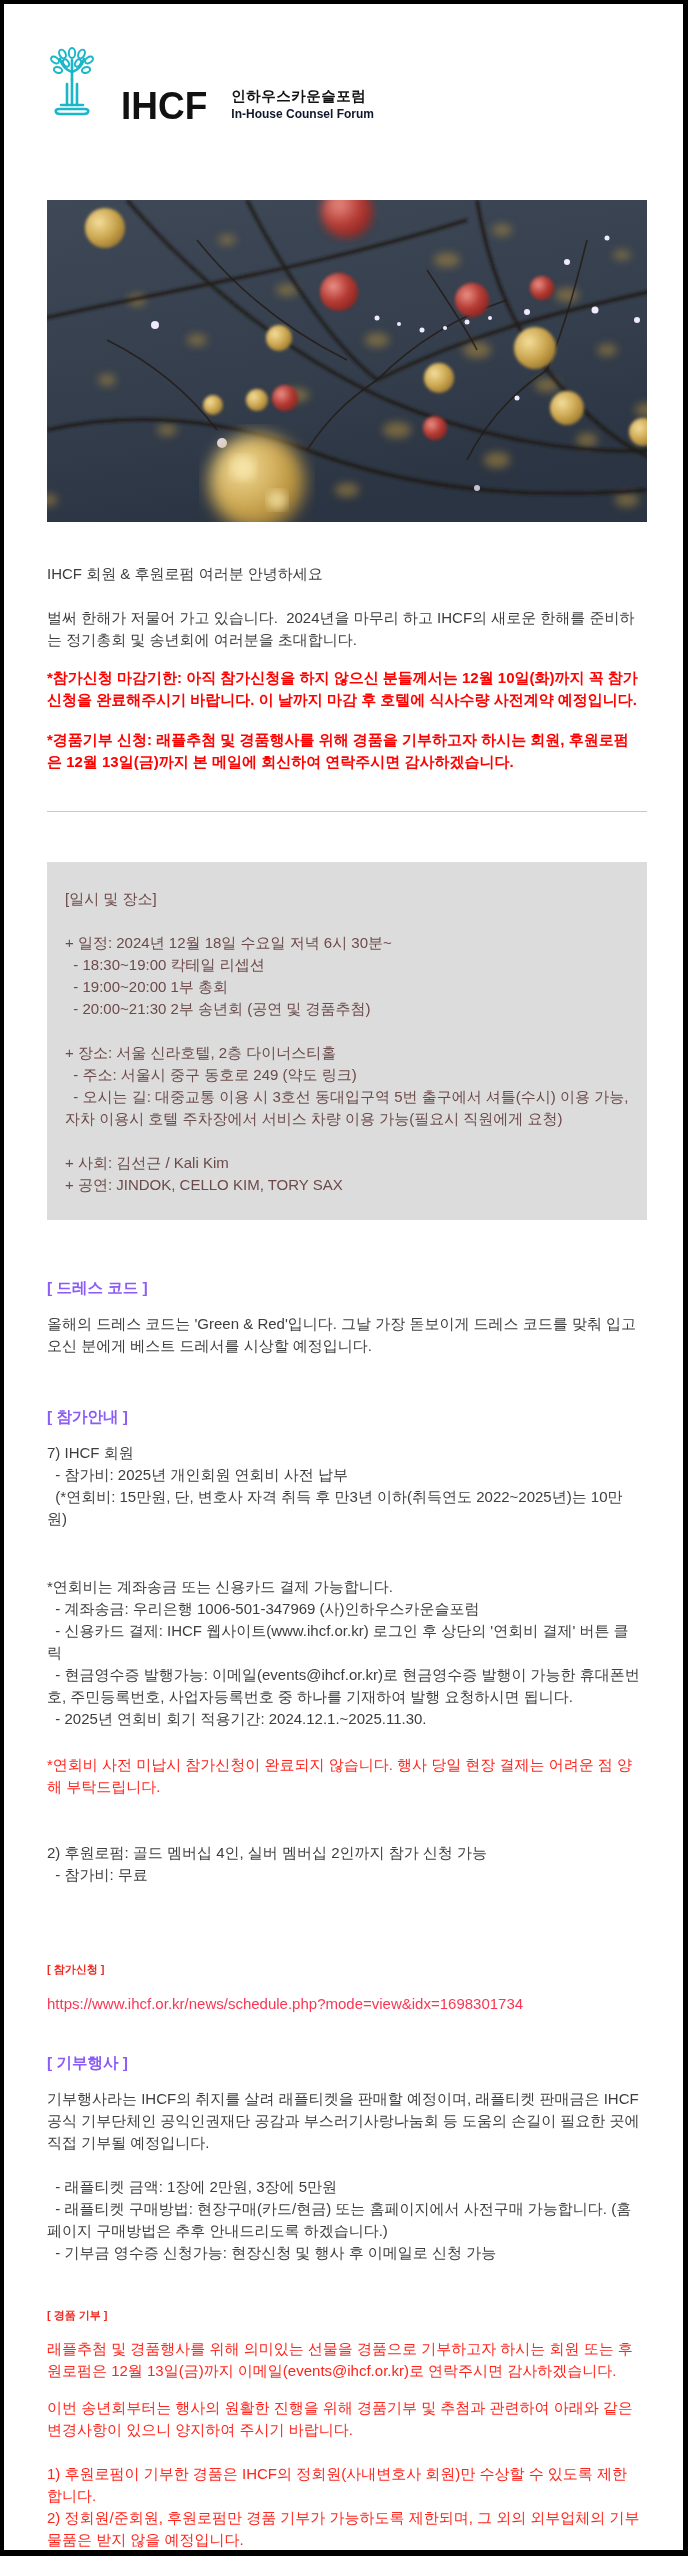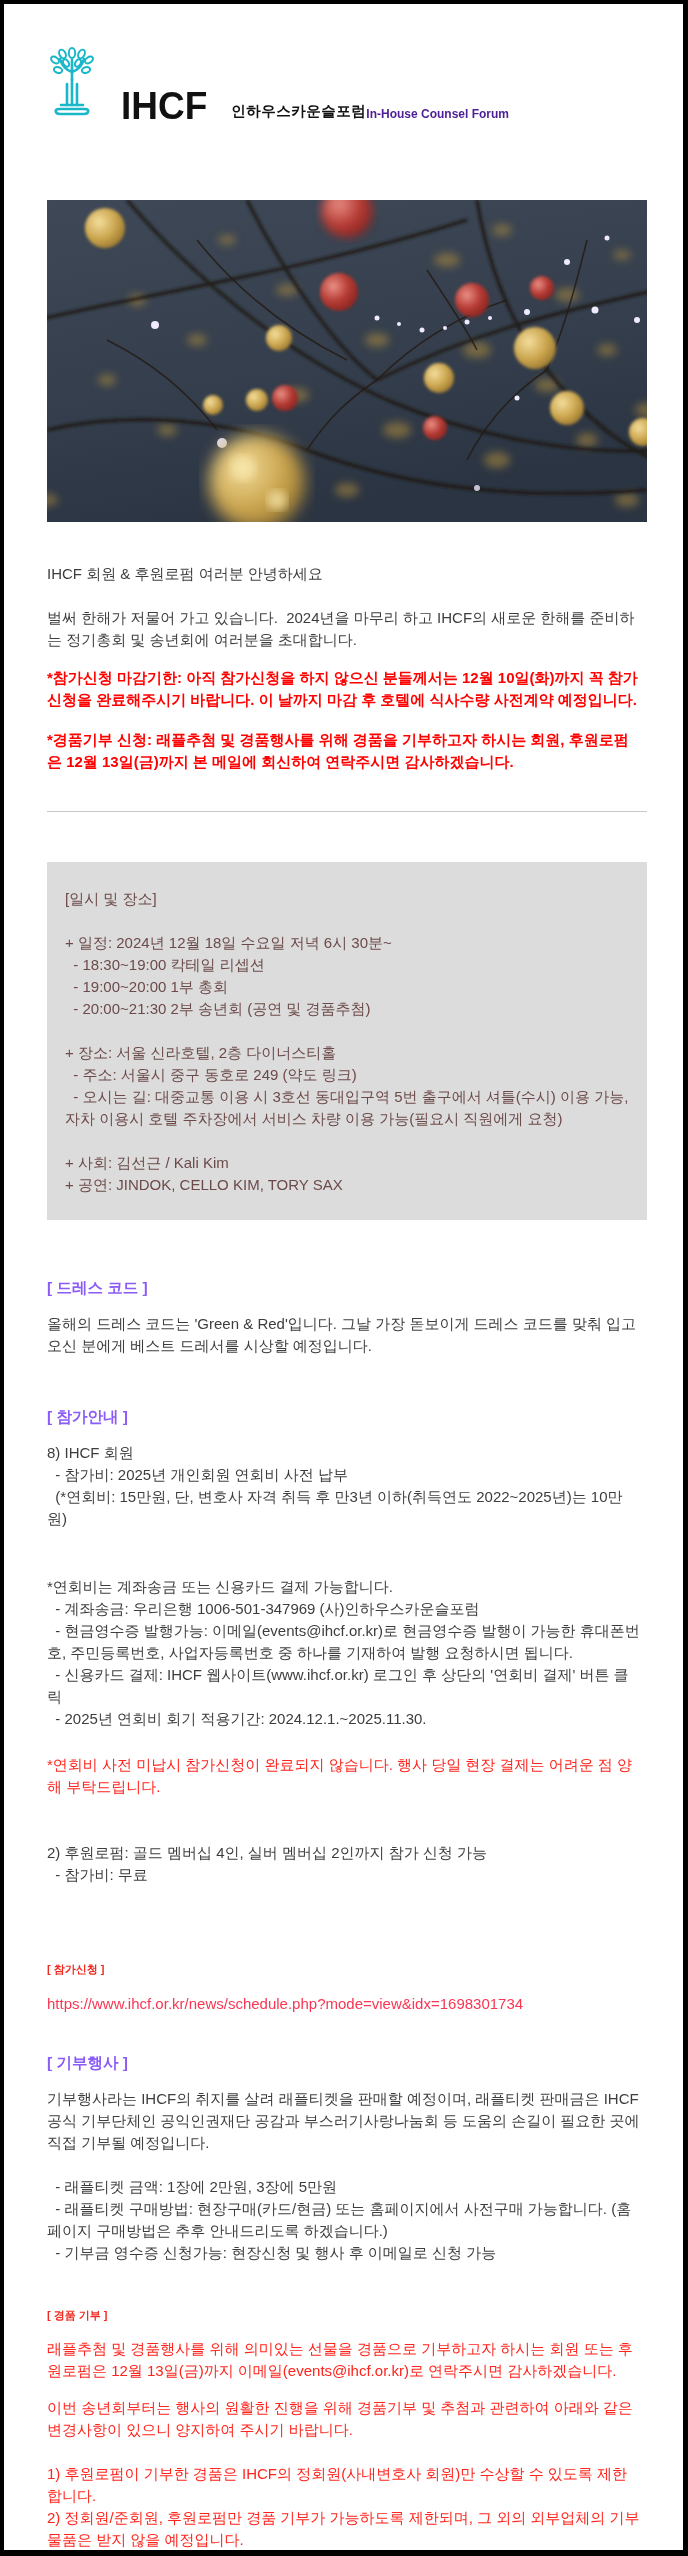--- a/index.html
+++ b/index.html
@@ -31,23 +31,23 @@
     height: 72px;
   }
   .logo-acronym {
     font-size: 37px;
     font-weight: 900;
     letter-spacing: 0px;
     color: #111;
     line-height: 0.9;
     transform: scaleY(1.05);
   }
-  .logo-names { display: flex; justify-content: flex-end; padding-bottom: 1px; align-items: flex-end; }
+  .logo-names { display: flex; flex-direction: column; justify-content: flex-end; padding-bottom: 1px; }
   .logo-kr { font-size: 14.5px; font-weight: 700; color: #111; letter-spacing: 0.5px; }
-  .logo-en { font-size: 12px; font-weight: 700; color: #4c1d95; margin-top: 1px; }
+  .logo-en { font-size: 12px; font-weight: 700; color: #0f172a; margin-top: 1px; }
   
   .hero {
     margin-top: 78px;
     width: 600px;
     height: 322px;
     overflow: hidden;
     background: #39424f;
   }
   
   .txt {
@@ -289,29 +289,29 @@
     </section>
 
     <section>
       <div class="sec-title dress-title">[ 드레스 코드 ]</div>
       <div class="txt dress-body">올해의 드레스 코드는 'Green &amp; Red'입니다. 그날 가장 돋보이게 드레스 코드를 맞춰 입고 오신 분에게 베스트 드레서를 시상할 예정입니다.</div>
     </section>
 
     <section>
       <div class="sec-title part-title">[ 참가안내 ]</div>
       <div class="part-member">
-        <div class="txt">8) IHCF 회원</div>
+        <div class="txt">7) IHCF 회원</div>
         <div class="txt">  - 참가비: 2025년 개인회원 연회비 사전 납부</div>
         <div class="txt">  (*연회비: 15만원, 단, 변호사 자격 취득 후 만3년 이하(취득연도 2022~2025년)는 10만원)</div>
       </div>
       <div class="part-fee">
         <div class="txt">*연회비는 계좌송금 또는 신용카드 결제 가능합니다.</div>
         <div class="txt">  - 계좌송금: 우리은행 1006-501-347969 (사)인하우스카운슬포럼</div>
+        <div class="txt">  - 신용카드 결제: IHCF 웹사이트(www.ihcf.or.kr) 로그인 후 상단의 '연회비 결제' 버튼 클릭</div>
         <div class="txt">  - 현금영수증 발행가능: 이메일(events@ihcf.or.kr)로 현금영수증 발행이 가능한 휴대폰번호, 주민등록번호, 사업자등록번호 중 하나를 기재하여 발행 요청하시면 됩니다.</div>
-        <div class="txt">  - 신용카드 결제: IHCF 웹사이트(www.ihcf.or.kr) 로그인 후 상단의 '연회비 결제' 버튼 클릭</div>
         <div class="txt">  - 2025년 연회비 회기 적용기간: 2024.12.1.~2025.11.30.</div>
       </div>
       <div class="txt red-note part-warning">*연회비 사전 미납시 참가신청이 완료되지 않습니다. 행사 당일 현장 결제는 어려운 점 양해 부탁드립니다.</div>
       <div class="part-sponsor">
         <div class="txt">2) 후원로펌: 골드 멤버십 4인, 실버 멤버십 2인까지 참가 신청 가능</div>
         <div class="txt">  - 참가비: 무료</div>
       </div>
     </section>
 
     <section>

